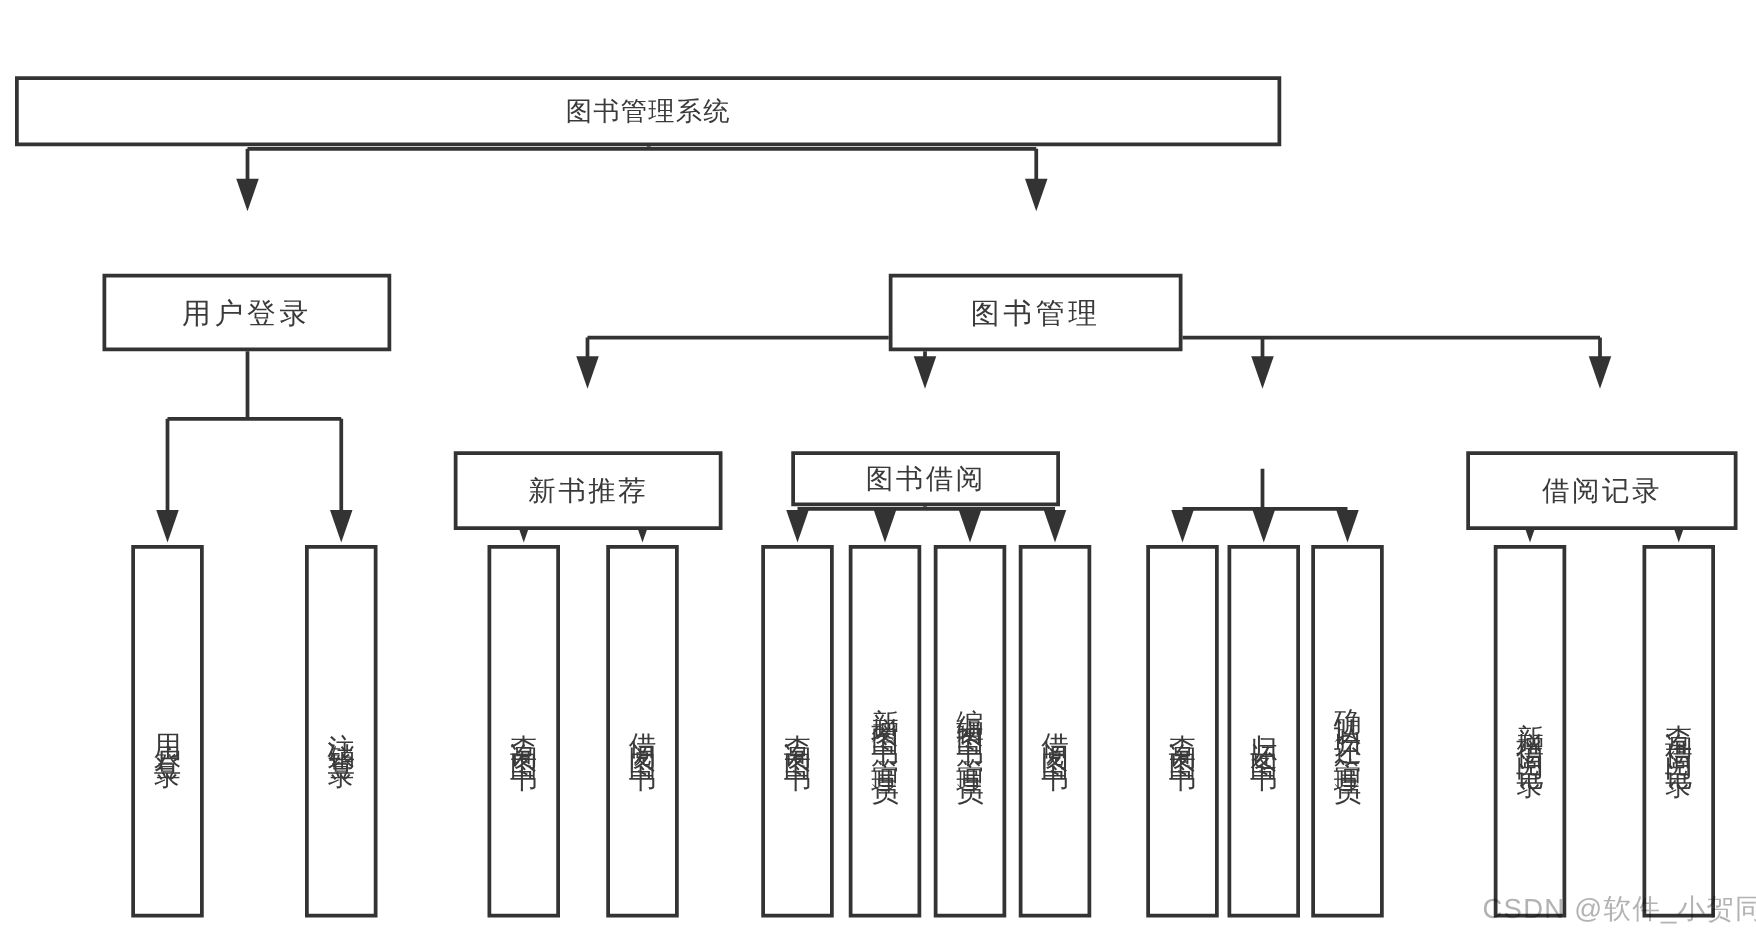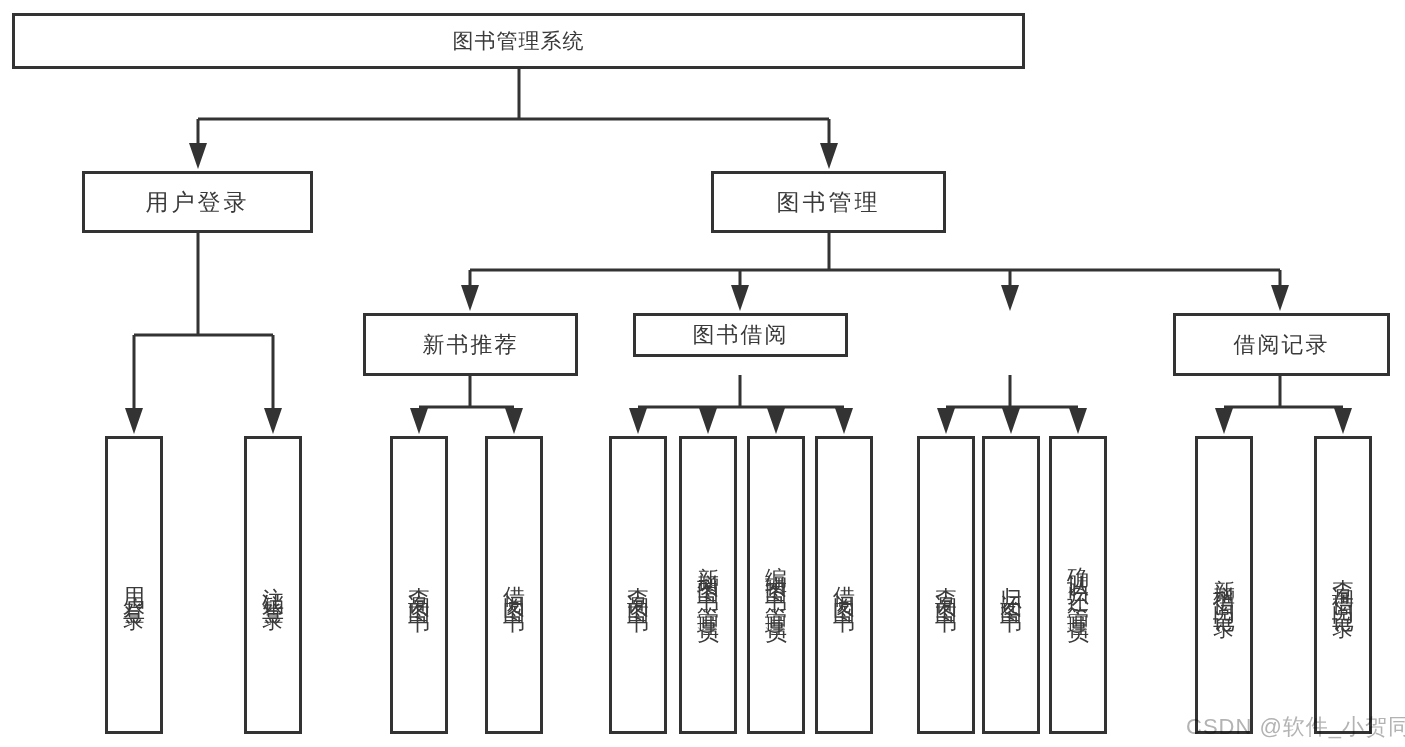--- a/index.html
+++ b/index.html
@@ -20,21 +20,21 @@
   }
   .node {
     position: absolute;
     box-sizing: border-box;
     background: #ffffff;
     border: 3px solid #333333;
     display: flex;
     align-items: center;
     justify-content: center;
   }
-  .hbox { font-size: 22px; letter-spacing: 2px; }
+  .hbox { font-size: 22px; letter-spacing: 2px; margin-top: 48px; }
   .hbox.root { font-size: 21px; letter-spacing: 1px; }
   .hbox.l2 { font-size: 23px; letter-spacing: 3px; }
   .vbox { width: 58px; height: 298px; }
   .vbox .lbl {
     writing-mode: vertical-rl;
     text-orientation: mixed;
     font-size: 22px;
     letter-spacing: 8px;
     line-height: 1;
     white-space: nowrap;

